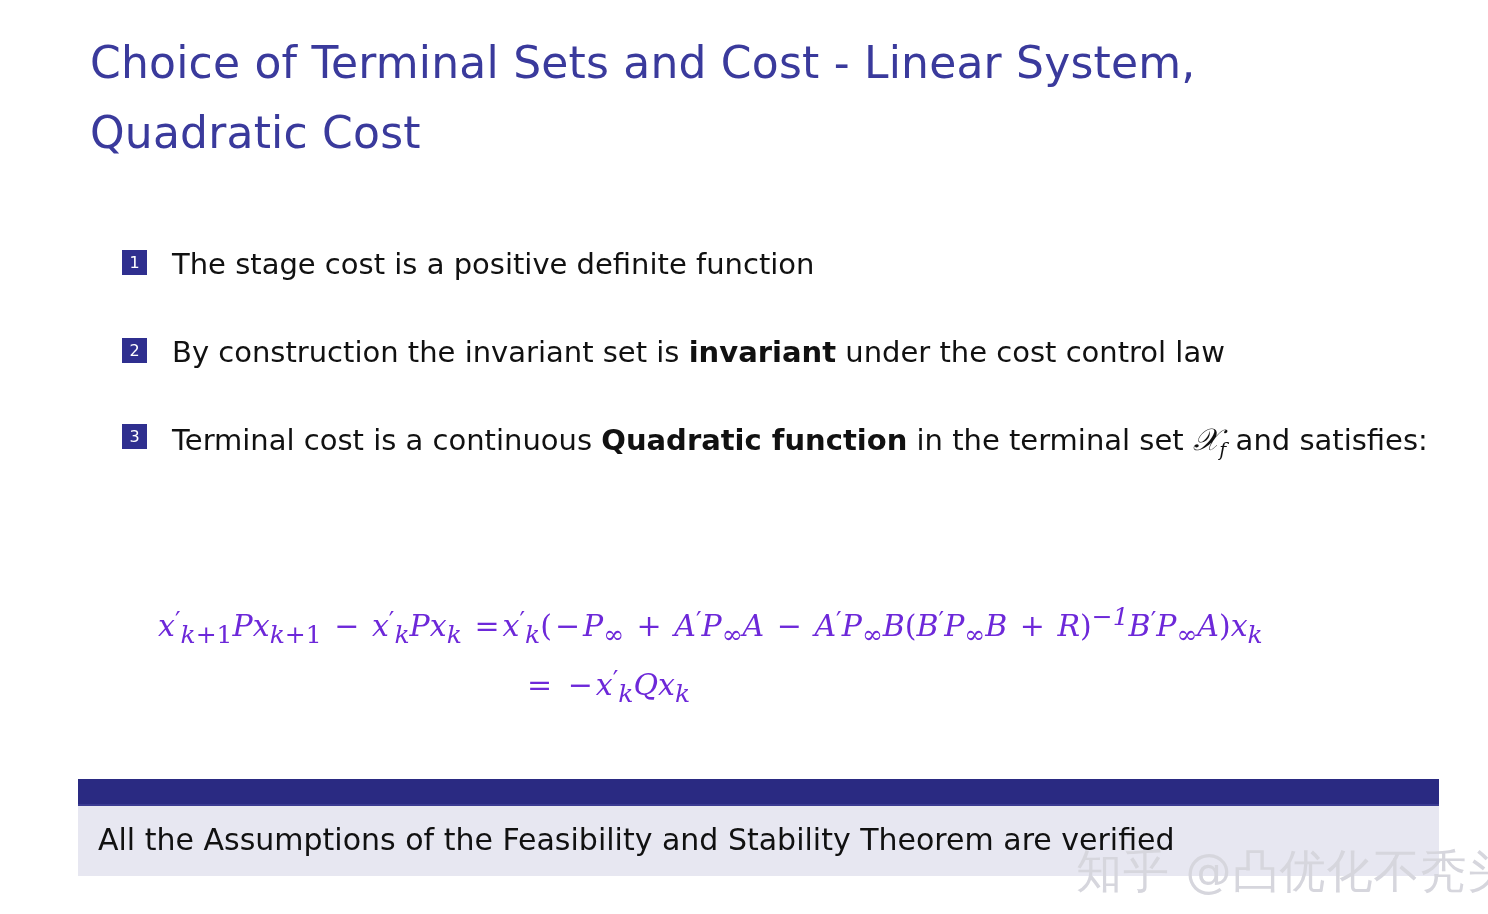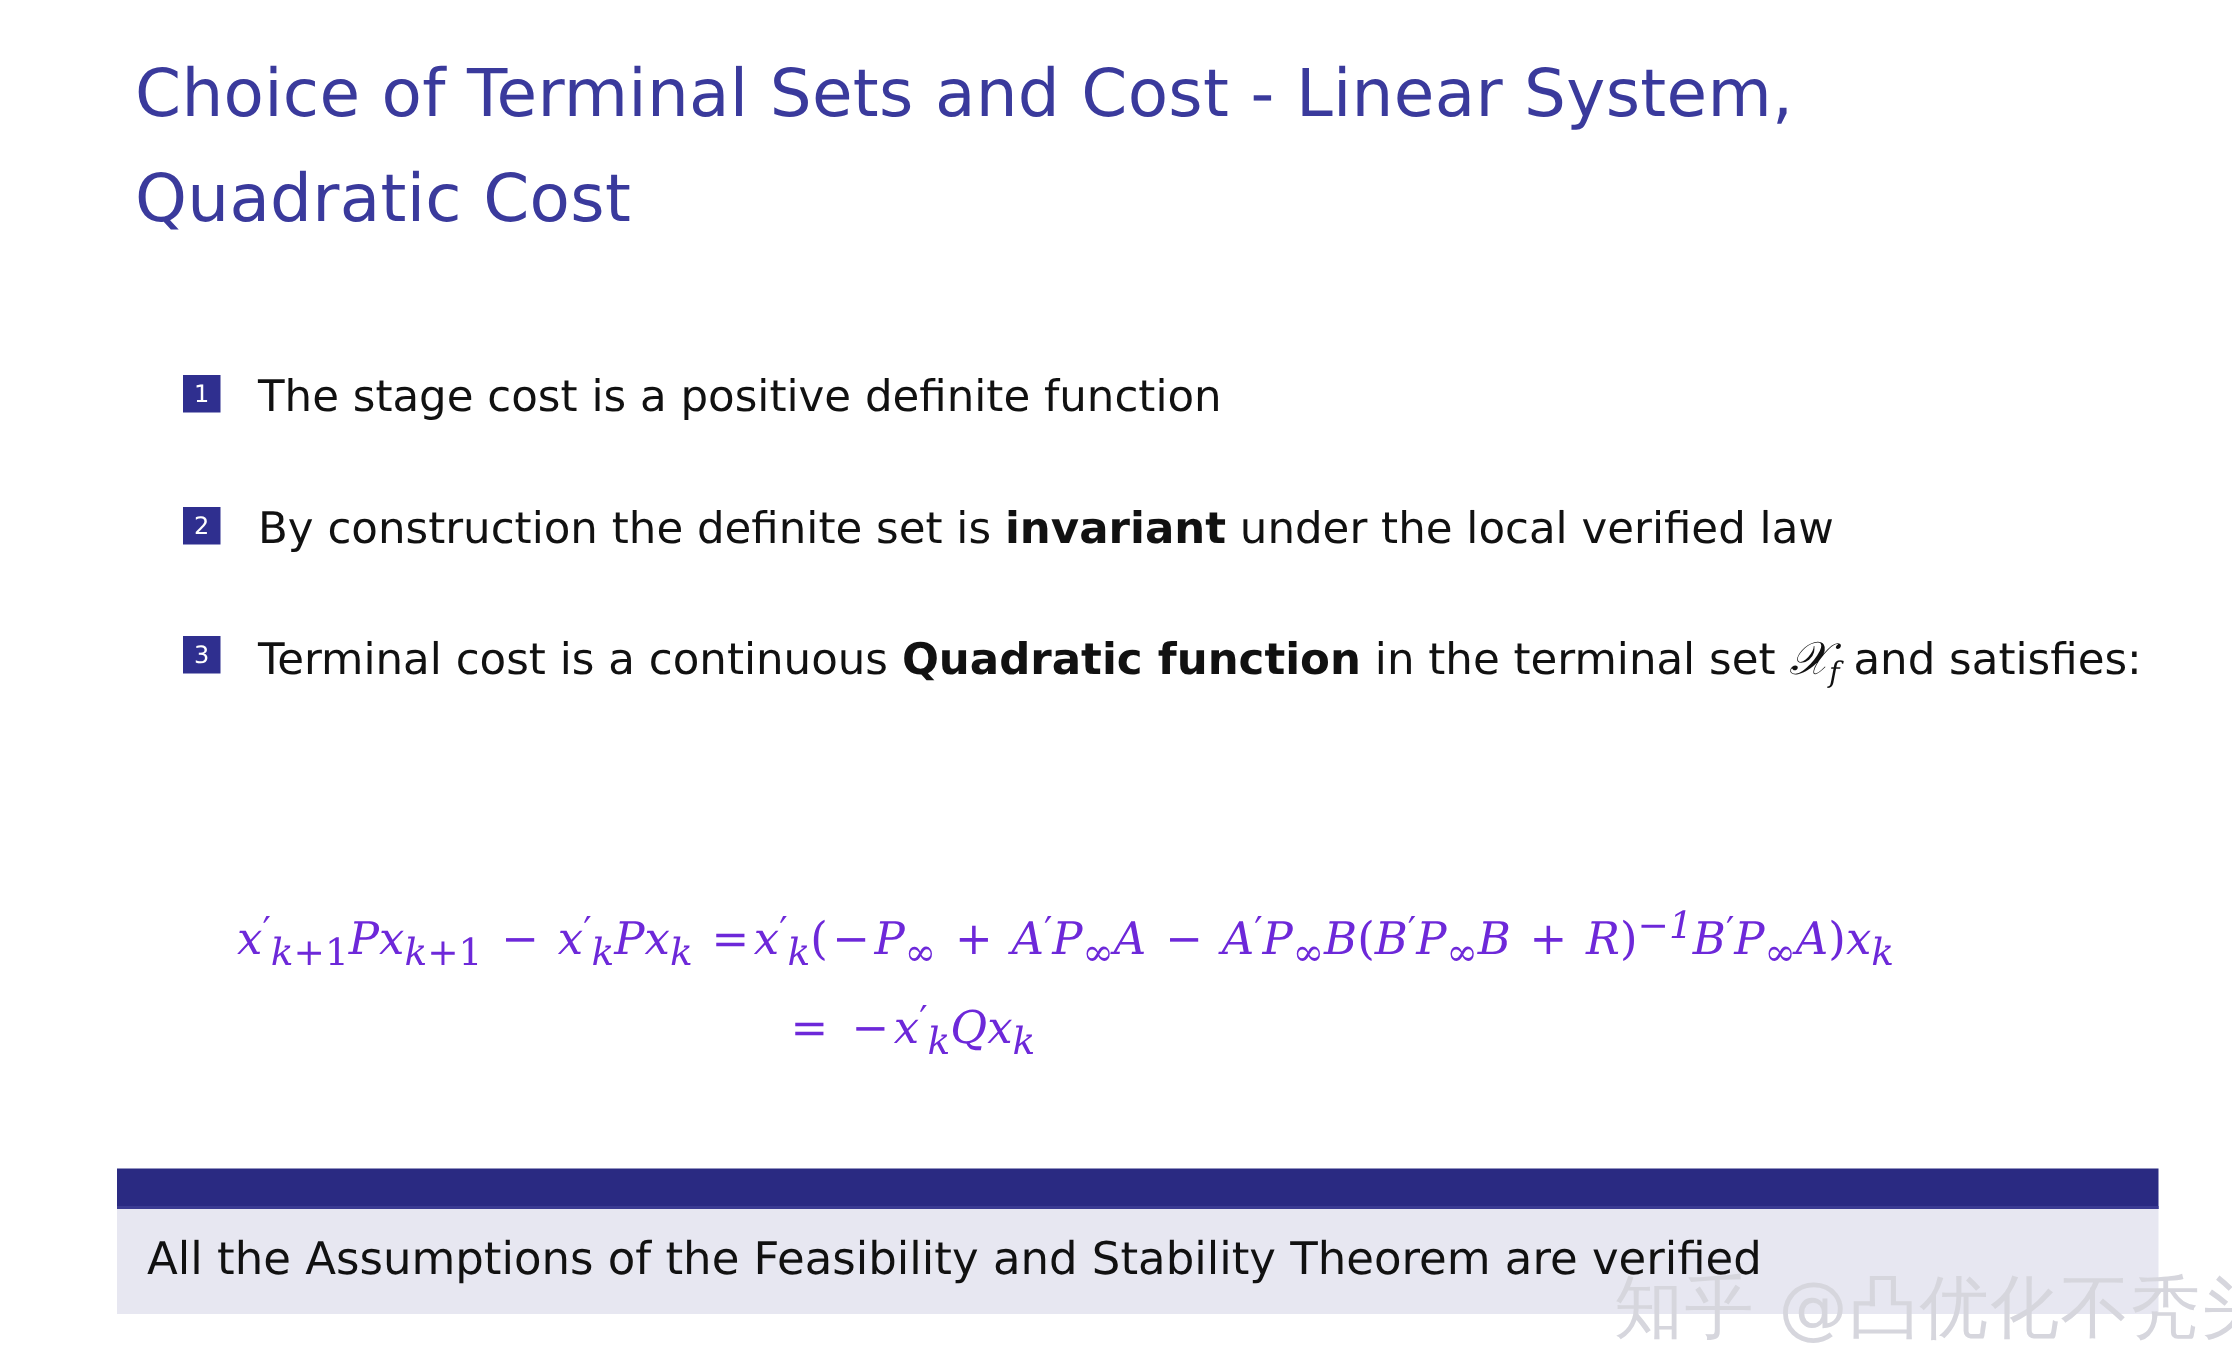--- a/index.html
+++ b/index.html
@@ -195,21 +195,21 @@
   <div class="enum-list">
 
     <div class="enum-item item-1">
       <span class="enum-badge">1</span>
       <span class="enum-text">The stage cost is a positive definite function</span>
     </div>
 
     <div class="enum-item item-2">
       <span class="enum-badge">2</span>
       <span class="enum-text">
-        <span>By construction the definite set is </span><b>invariant</b><span> under the local verified law</span>
+        <span>By construction the invariant set is </span><b>invariant</b><span> under the cost control law</span>
       </span>
     </div>
 
     <div class="enum-item item-3">
       <span class="enum-badge">3</span>
       <span class="enum-text">
         <span>Terminal cost is a continuous </span><b>Quadratic function</b><span> in the terminal set </span><span class="cal" aria-label="script X subscript f">𝒳<sub style="font-size:0.62em;font-style:italic;vertical-align:-0.3em;">f</sub></span><span> and satisfies:</span>
       </span>
     </div>
   </div>

